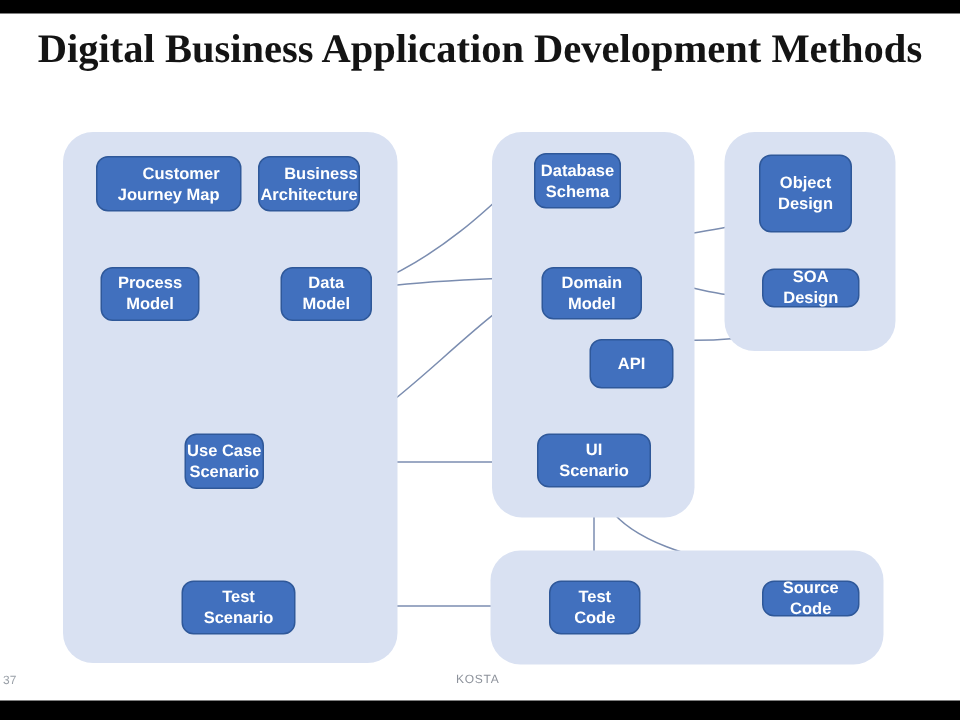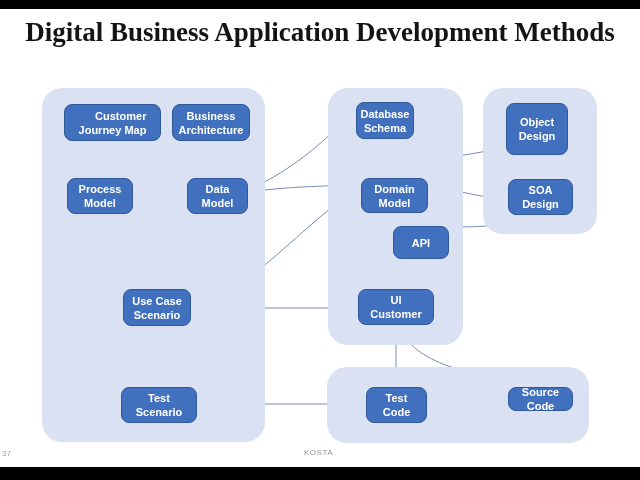--- a/index.html
+++ b/index.html
@@ -74,40 +74,40 @@
     </svg>
     <div id="container-layer">
         <div class="container" style="left: 42px; top: 88px; width: 223px; height: 354px;"></div>
         <div class="container" style="left: 328px; top: 88px; width: 135px; height: 257px;"></div>
         <div class="container" style="left: 483px; top: 88px; width: 114px; height: 146px;"></div>
         <div class="container" style="left: 327px; top: 367px; width: 262px; height: 76px;"></div>
       </div>
     <div id="node-layer">
         <div class="node" style="left: 64px; top: 104px; width: 97px; height: 37px; text-align: right;">Customer
 Journey Map</div>
-        <div class="node" style="left: 172px; top: 104px; width: 78px; height: 37px;">Business
+        <div class="node" style="left: 172px; top: 104px; width: 68px; height: 37px; text-align: right;">Business
 Architecture</div>
         <div class="node" style="left: 67px; top: 178px; width: 66px; height: 36px;">Process
 Model</div>
         <div class="node" style="left: 187px; top: 178px; width: 61px; height: 36px;">Data
 Model</div>
-        <div class="node" style="left: 123px; top: 289px; width: 68px; height: 37px;">Use Case
+        <div class="node" style="left: 123px; top: 289px; width: 53px; height: 37px;">Use Case
 Scenario</div>
         <div class="node" style="left: 121px; top: 387px; width: 76px; height: 36px;">Test
 Scenario</div>
         <div class="node" style="left: 356px; top: 102px; width: 58px; height: 37px;">Database
 Schema</div>
         <div class="node" style="left: 361px; top: 178px; width: 67px; height: 35px;">Domain
 Model</div>
         <div class="node" style="left: 366px; top: 226px; width: 56px; height: 33px; margin-left: 27px;">API</div>
         <div class="node" style="left: 358px; top: 289px; width: 76px; height: 36px;">UI
-Customer</div>
+Scenario</div>
         <div class="node" style="left: 506px; top: 103px; width: 62px; height: 52px;">Object
 Design</div>
-        <div class="node" style="left: 508px; top: 179px; width: 65px; height: 36px;">SOA
+        <div class="node" style="left: 508px; top: 179px; width: 65px; height: 26px;">SOA
 Design</div>
         <div class="node" style="left: 366px; top: 387px; width: 61px; height: 36px;">Test
 Code</div>
         <div class="node" style="left: 508px; top: 387px; width: 65px; height: 24px;">Source
 Code</div>
       </div>
   </div>
 
   <div class="footer-page">37</div>
   <div class="footer-brand">KOSTA</div>

